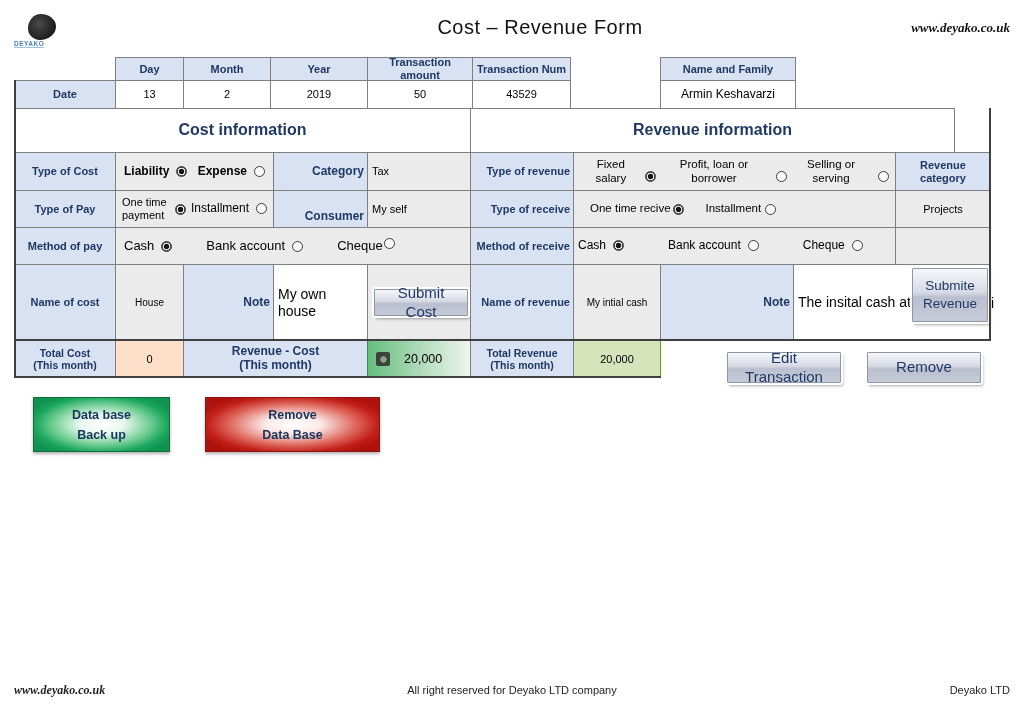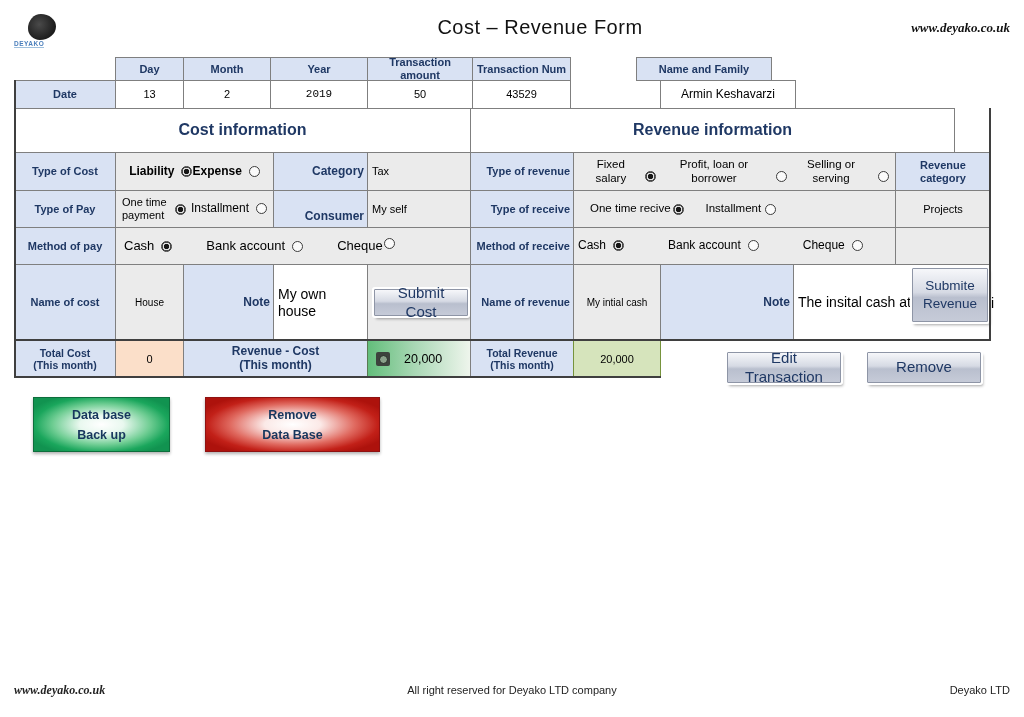--- a/index.html
+++ b/index.html
@@ -80,35 +80,35 @@
   <span class="logo-text">DEYAKO</span>
 </div>
 <div class="title">Cost – Revenue Form</div>
 <div class="site">www.deyako.co.uk</div>
 
 <div class="cell blue" style="left:115px;top:57px;width:69px;height:24px;">Day</div>
 <div class="cell blue" style="left:183px;top:57px;width:88px;height:24px;">Month</div>
 <div class="cell blue" style="left:270px;top:57px;width:98px;height:24px;">Year</div>
 <div class="cell blue" style="left:367px;top:57px;width:106px;height:24px;">Transaction amount</div>
 <div class="cell blue" style="left:472px;top:57px;width:99px;height:24px;">Transaction Num</div>
-<div class="cell blue" style="left:636px;top:57px;width:136px;height:24px;">Name and Family</div>
+<div class="cell blue" style="left:660px;top:57px;width:136px;height:24px;">Name and Family</div>
 
 <div class="cell blue" style="left:14px;top:80px;width:102px;height:29px;">Date</div>
 <div class="cell white" style="left:115px;top:80px;width:69px;height:29px;">13</div>
 <div class="cell white" style="left:183px;top:80px;width:88px;height:29px;">2</div>
-<div class="cell white" style="left:270px;top:80px;width:98px;height:29px;font-family:Liberation Mono, monospace;">2019</div>
+<div class="cell white" style="left:270px;top:80px;width:98px;height:29px;">2019</div>
 <div class="cell white" style="left:367px;top:80px;width:106px;height:29px;">50</div>
 <div class="cell white" style="left:472px;top:80px;width:99px;height:29px;">43529</div>
 <div class="cell white" style="left:660px;top:80px;width:136px;height:29px;font-size:12px;">Armin Keshavarzi</div>
 
 <div class="cell white" style="left:14px;top:108px;width:457px;height:45px;font-size:16px;font-weight:bold;color:#1f3864;">Cost information</div>
 <div class="cell white" style="left:470px;top:108px;width:485px;height:45px;font-size:16px;font-weight:bold;color:#1f3864;">Revenue information</div>
 
 <div class="cell blue" style="left:14px;top:152px;width:102px;height:39px;">Type of Cost</div>
-<div class="cell grey" style="left:115px;top:152px;width:159px;height:39px;justify-content:center;padding:0 8px;font-size:12px;font-weight:bold;">
+<div class="cell grey" style="left:115px;top:152px;width:159px;height:39px;justify-content:space-between;padding:0 8px;font-size:12px;font-weight:bold;">
   <span class="opt">
     <span>Liability</span>
     <span class="radio sel"></span>
   </span>
   <span class="opt">
     <span>Expense</span>
     <span class="radio"></span>
   </span>
 </div>
 <div class="cell blue rlbl" style="left:273px;top:152px;width:95px;height:39px;font-size:12px;">Category</div>

